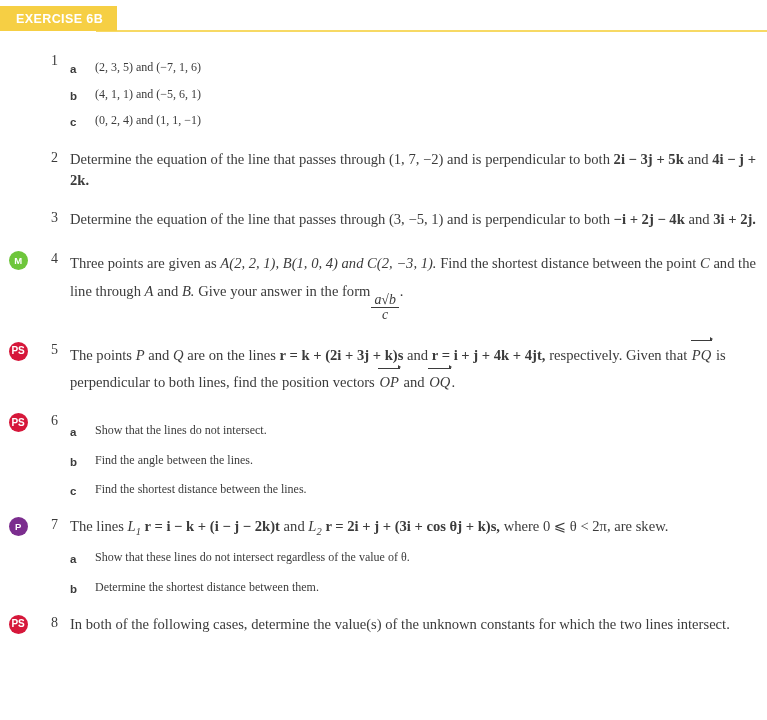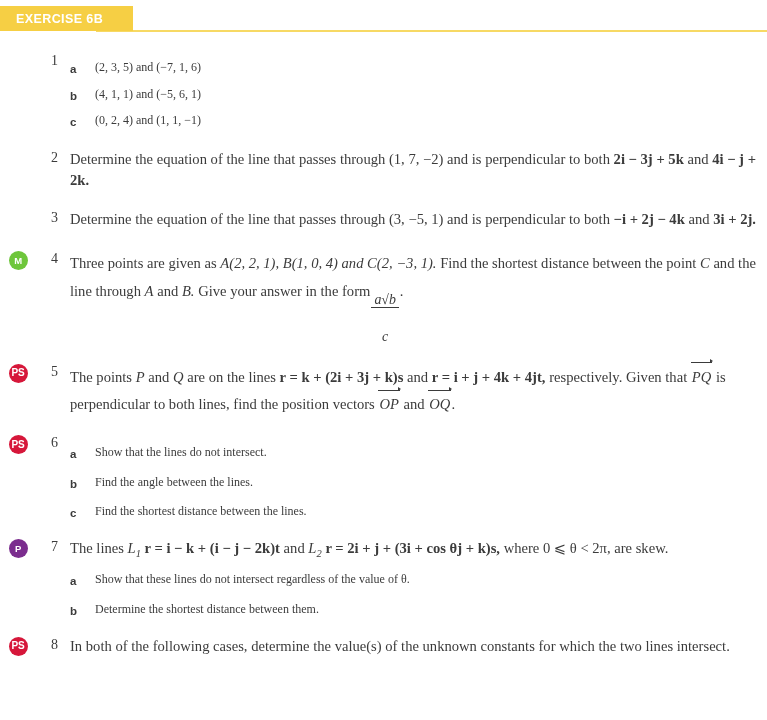--- a/index.html
+++ b/index.html
@@ -20,21 +20,21 @@
   .banner-row {
     position: relative;
     height: 34px;
     margin-top: 6px;
   }
   .banner-tab {
     position: absolute;
     left: 0;
     top: 0;
     height: 25px;
-    padding: 0 30px 0 16px;
+    padding: 0 14px 0 16px;
     display: flex;
     align-items: center;
     background: #f6cf44;
     color: #ffffff;
     font-family: "Liberation Sans", "DejaVu Sans", sans-serif;
     font-weight: bold;
     font-size: 12.5px;
     letter-spacing: 0.4px;
     z-index: 2;
   }
@@ -126,21 +126,20 @@
   i.it { font-style: italic; }
 
   .frac {
     display: inline-flex;
     flex-direction: column;
     align-items: center;
     vertical-align: -0.55em;
     margin: 0 1px;
     font-size: 0.95em;
     line-height: 1.05;
-    gap: 22px;
   }
   .frac .num {
     font-style: italic;
     padding: 0 3px;
     border-bottom: 1px solid #3b3b3b;
   }
   .frac .den {
     font-style: italic;
     padding: 0 3px;
   }

